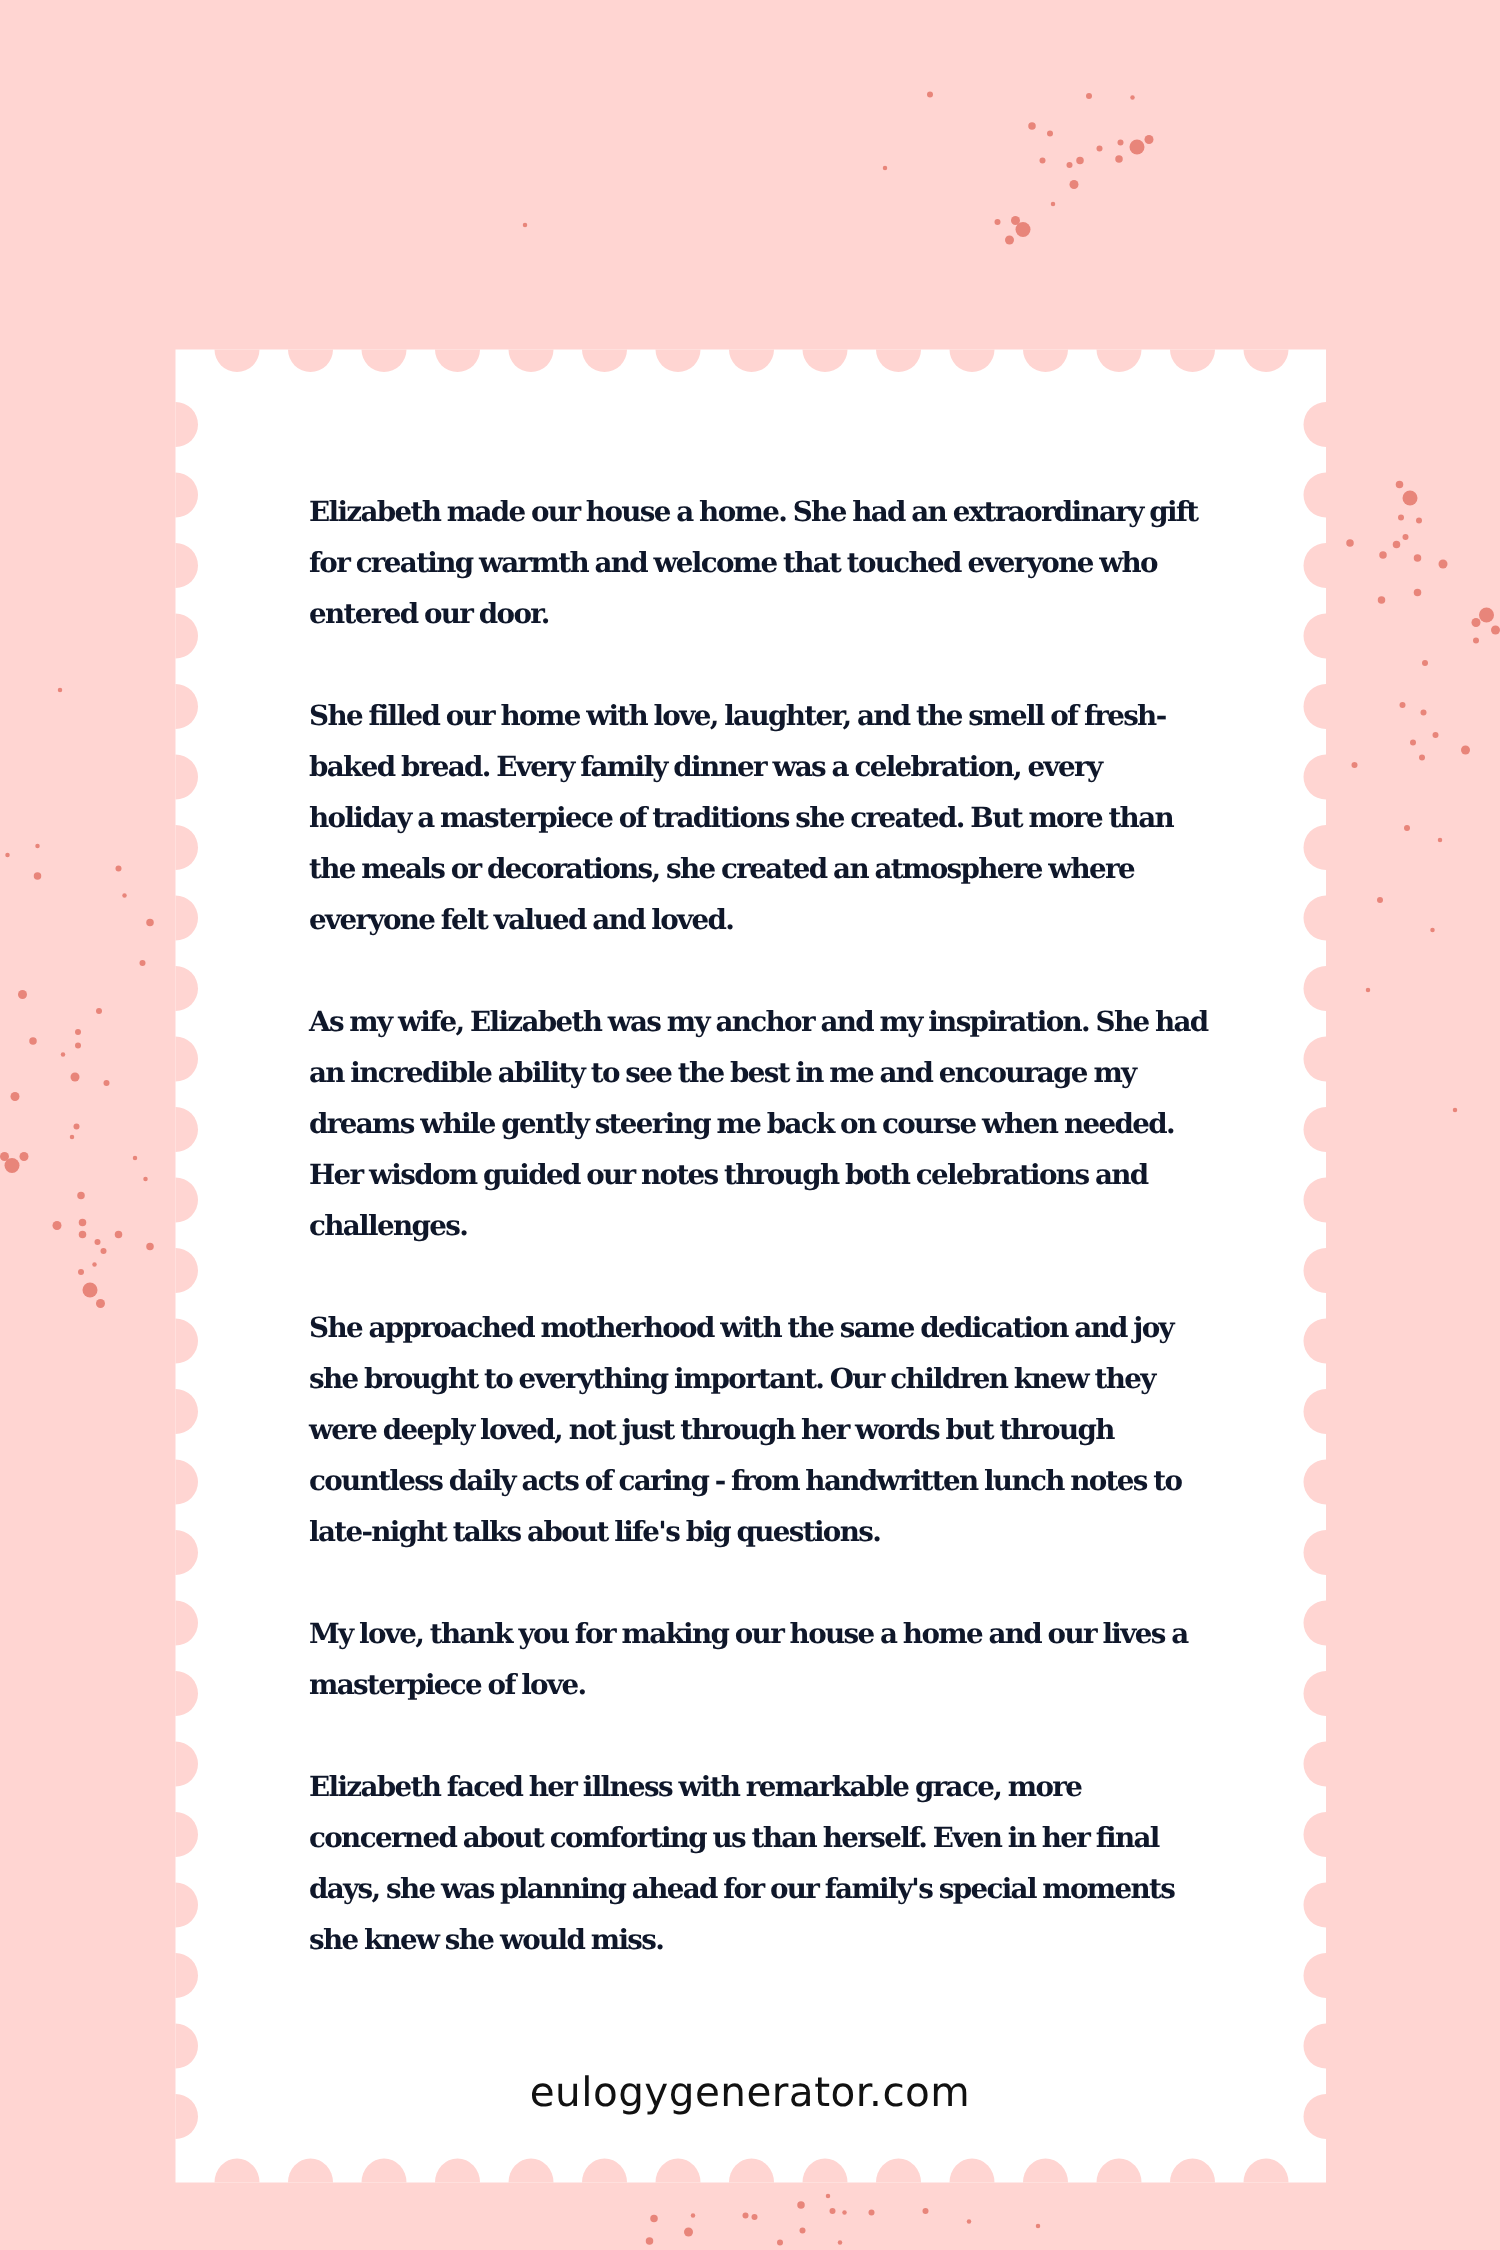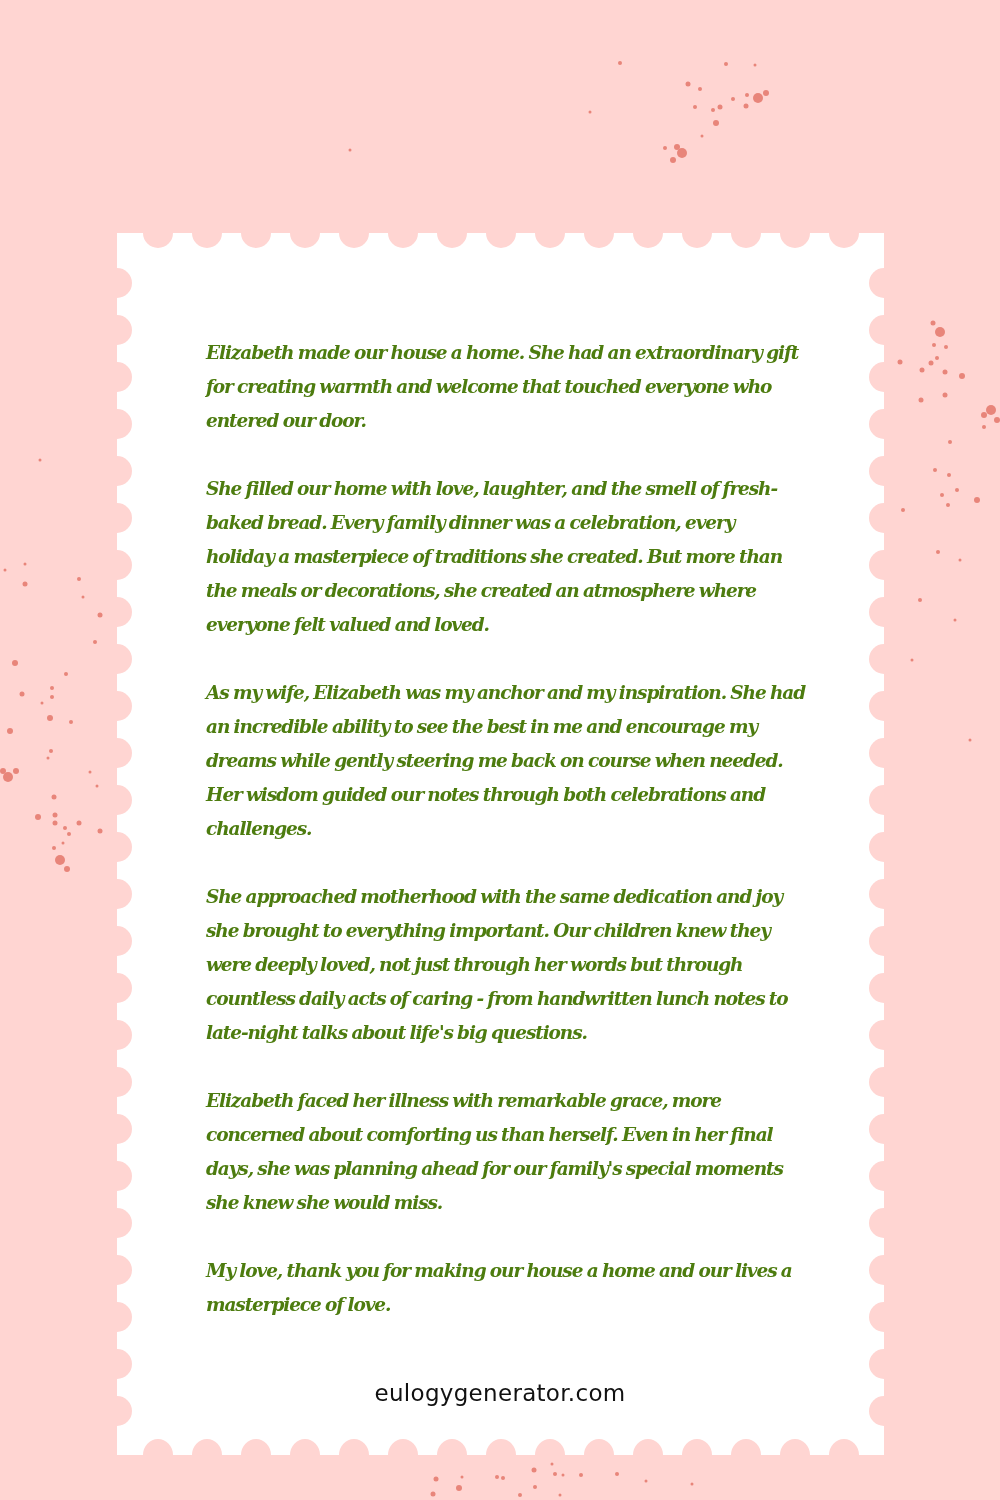--- a/index.html
+++ b/index.html
@@ -42,42 +42,41 @@
       background: #ffffff;
     }
     .scallops {
       position: absolute;
       inset: 0;
       pointer-events: none;
     }
     .body-text {
       position: absolute;
       left: 206px;
-      top: 336px;
+      top: 325px;
       width: 600px;
       font-family: "DejaVu Serif", serif;
       font-weight: bold;
       font-size: 18.5px;
       line-height: 34px;
       letter-spacing: -1.1px;
       word-spacing: -1px;
-      color: #4d7c0f;
-      font-style: italic;
+      color: #0f172a;
     }
     .body-text p {
       margin: 0 0 34px 0;
     }
     .footer {
       position: absolute;
       top: 1380px;
       left: 0;
       width: 1000px;
       text-align: center;
       font-family: "DejaVu Sans", sans-serif;
-      font-size: 23px;
+      font-size: 27px;
       letter-spacing: 0.3px;
       color: #111111;
     }
   </style>
 </head>
 <body>
 
 <svg class="splatter" width="1000" height="1500" viewBox="0 0 1000 1500">
   <g fill="#e8857a">
 
@@ -282,17 +281,17 @@
         <ellipse cx="767" cy="1178" rx="15" ry="15"></ellipse>
       </g>
   </svg>
 </div>
 
 <div class="body-text">
   <p>Elizabeth made our house a home. She had an extraordinary gift for creating warmth and welcome that touched everyone who entered our door.</p>
   <p>She filled our home with love, laughter, and the smell of fresh-baked bread. Every family dinner was a celebration, every holiday a masterpiece of traditions she created. But more than the meals or decorations, she created an atmosphere where everyone felt valued and loved.</p>
   <p>As my wife, Elizabeth was my anchor and my inspiration. She had an incredible ability to see the best in me and encourage my dreams while gently steering me back on course when needed. Her wisdom guided our notes through both celebrations and challenges.</p>
   <p>She approached motherhood with the same dedication and joy she brought to everything important. Our children knew they were deeply loved, not just through her words but through countless daily acts of caring - from handwritten lunch notes to late-night talks about life's big questions.</p>
+  <p>My love, thank you for making our house a home and our lives a masterpiece of love.</p>
   <p>Elizabeth faced her illness with remarkable grace, more concerned about comforting us than herself. Even in her final days, she was planning ahead for our family's special moments she knew she would miss.</p>
-  <p>My love, thank you for making our house a home and our lives a masterpiece of love.</p>
 </div>
 
 <div class="footer">eulogygenerator.com</div>
 
 </body></html>

